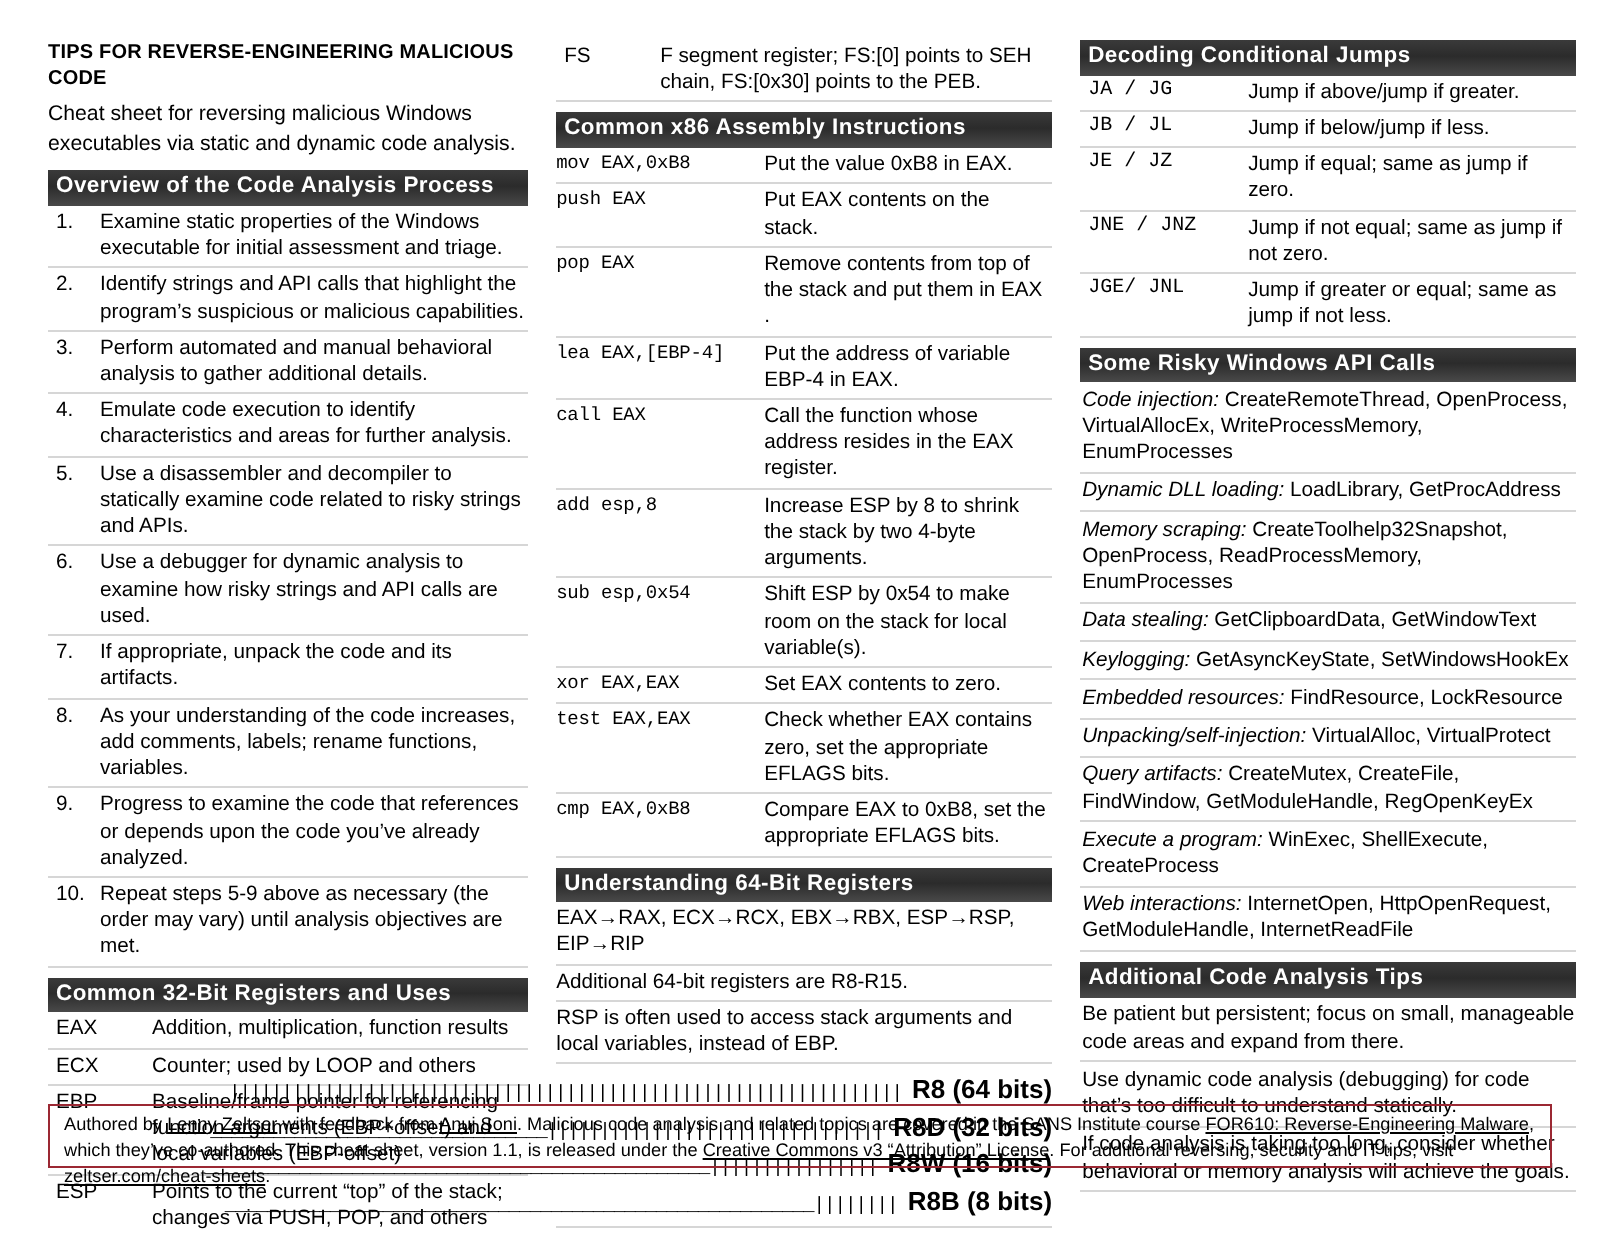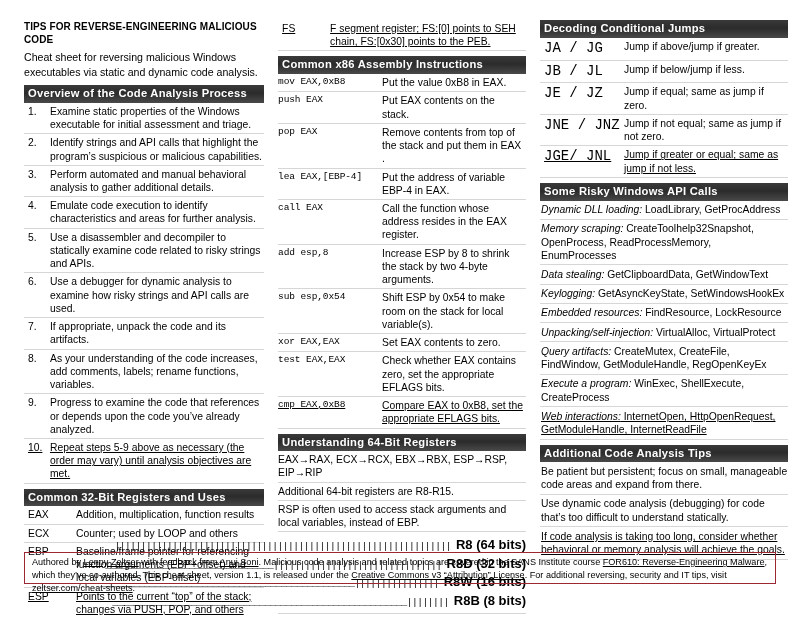--- a/index.html
+++ b/index.html
@@ -33,21 +33,21 @@
   }
 
   
   .rows { width: 100%; }
   .row {
     display: flex; align-items: flex-start;
     border-bottom: 1px solid #d6d6d6;
     padding: 2px 0 2px 0;
     font-size: 10.35px; line-height: 1.28;
   }
-  .row:last-child { border-bottom: 1px solid #d6d6d6; text-decoration: underline; }
+  .row:last-child { border-bottom: 1px solid #d6d6d6; }
   .row .num { width: 24px; flex: 0 0 24px; padding-left: 4px; }
   .row .key { flex: 0 0 auto; }
   .row .val { flex: 1 1 auto; }
 
   
   .steps .row .num { width: 26px; flex: 0 0 26px; }
   .steps .row .val { padding-right: 2px; }
 
   
   .regs .row .key { width: 50px; flex: 0 0 50px; padding-left: 4px; }
@@ -60,21 +60,21 @@
     font-family: "Liberation Mono", monospace;
     font-size: 9.5px; text-align: left; padding-right: 7px;
     letter-spacing: -0.1px;
   }
   .instr .row .val { padding-right: 2px; }
 
   
   .jumps .row .key {
     width: 84px; flex: 0 0 84px;
     font-family: "Liberation Mono", monospace;
-    font-size: 14px; padding-left: 4px;
+    font-size: 10px; padding-left: 4px;
   }
 
   
   .plain .row { display: block; padding: 2.5px 0 2.5px 1px; }
   .plain .row .val { display: block; }
   .plain .row .lead { font-style: italic; }
 
   
   .bits { padding: 4px 0 3px 1px; border-bottom: 1px solid #d6d6d6; }
   .bitrow {
@@ -279,20 +279,23 @@
           </div>
         <div class="row">
             <span class="key">JGE/  JNL</span>
             <span class="val">Jump if greater or equal; same as jump if not less.</span>
           </div>
       </div>
 
       <div class="sec-hdr">Some Risky Windows API Calls</div>
       <div class="rows plain">
         <div class="row">
+            <span class="val"><i class="lead">Code injection:</i><span> CreateRemoteThread, OpenProcess, VirtualAllocEx, WriteProcessMemory, EnumProcesses</span></span>
+          </div>
+        <div class="row">
             <span class="val"><i class="lead">Dynamic DLL loading:</i><span> LoadLibrary, GetProcAddress</span></span>
           </div>
         <div class="row">
             <span class="val"><i class="lead">Memory scraping:</i><span> CreateToolhelp32Snapshot, OpenProcess, ReadProcessMemory, EnumProcesses</span></span>
           </div>
         <div class="row">
             <span class="val"><i class="lead">Data stealing:</i><span> GetClipboardData, GetWindowText</span></span>
           </div>
         <div class="row">
             <span class="val"><i class="lead">Keylogging:</i><span> GetAsyncKeyState, SetWindowsHookEx</span></span>

